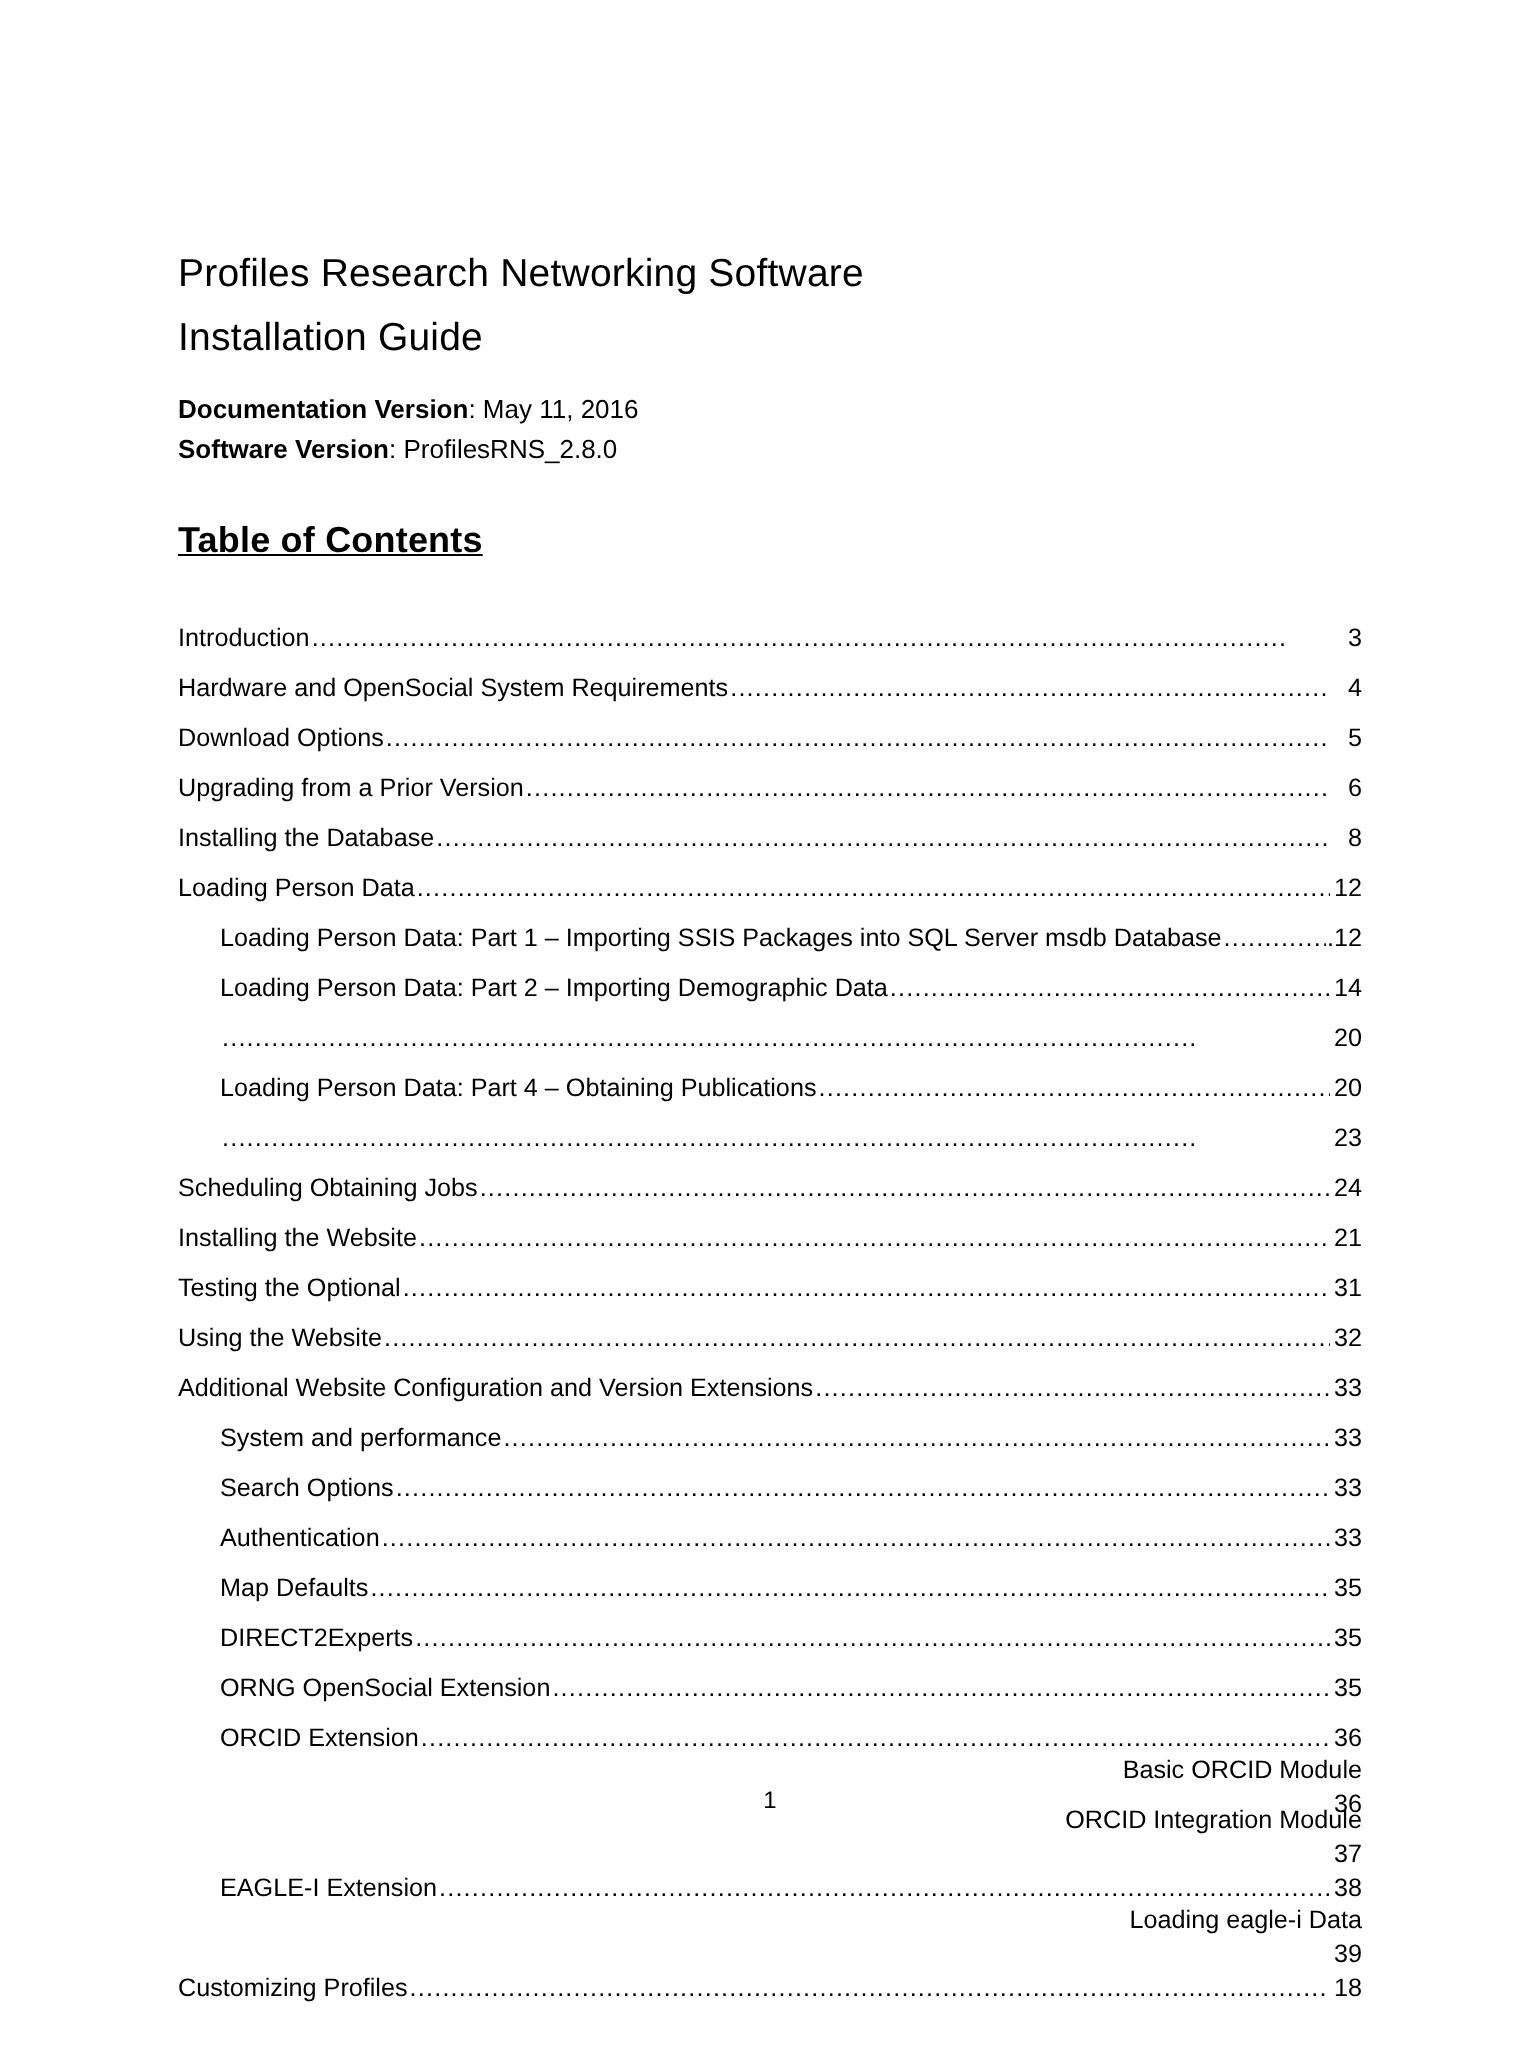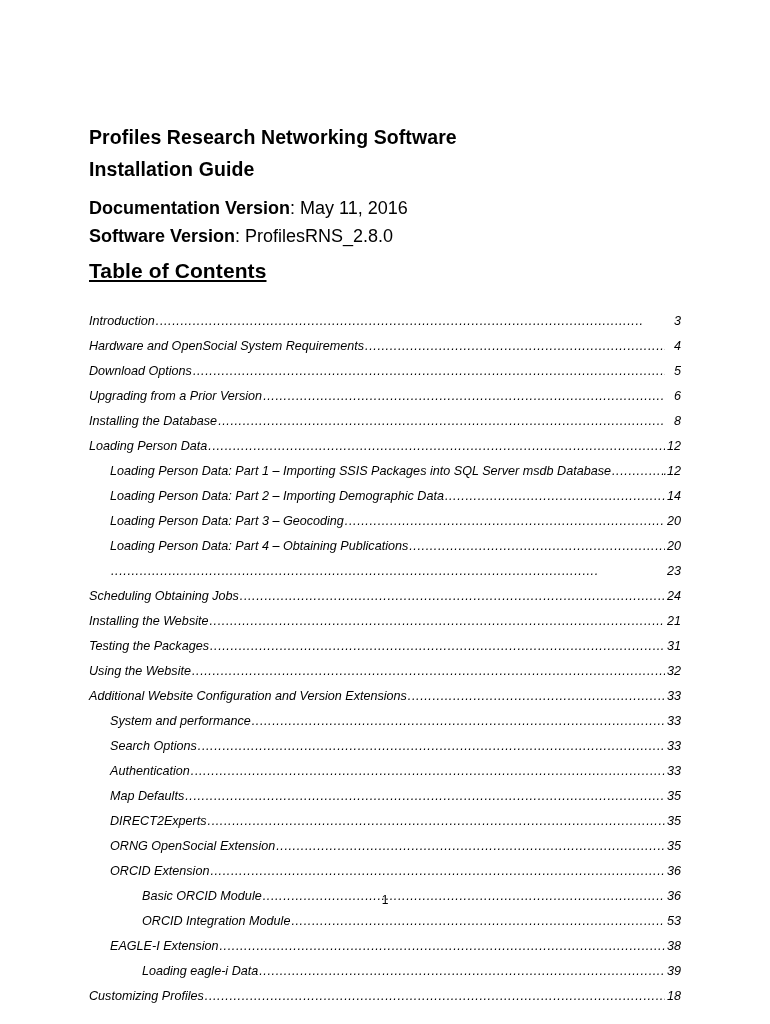--- a/index.html
+++ b/index.html
@@ -20,51 +20,50 @@
     box-sizing: border-box;
   }
   .content {
     position: absolute;
     left: 89px;
     top: 122px;
     width: 592px;
   }
   .doc-title {
     font-size: 19.5px;
-    font-weight: bold;
+    font-weight: normal;
     line-height: 1.62;
     margin: 0;
     letter-spacing: 0.1px;
   }
   .meta {
     margin-top: 10px;
-    font-size: 18px;
+    font-size: 13px;
     line-height: 1.55;
   }
   .meta .lbl {
     font-weight: bold;
   }
   .toc-heading {
-    margin-top: 8px;
-    font-size: 21px;
+    margin-top: 25px;
+    font-size: 18px;
     font-weight: bold;
     text-decoration: underline;
     letter-spacing: 0.1px;
   }
   .toc {
     margin-top: 22px;
   }
   .toc-row {
     display: flex;
     align-items: flex-end;
     font-size: 12.6px;
     line-height: 1.2;
     height: 25px;
     white-space: nowrap;
-    font-style: italic;
   }
   .toc-row .label {
     flex: 0 0 auto;
     padding-bottom: 1px;
   }
   .toc-row .dots {
     flex: 1 1 auto;
     overflow: hidden;
     white-space: nowrap;
     letter-spacing: 0.6px;
@@ -75,21 +74,21 @@
     bottom: 1px;
   }
   .toc-row .page-num {
     flex: 0 0 auto;
     text-align: right;
     padding-bottom: 1px;
     min-width: 16px;
   }
   .lvl-1 { padding-left: 0px; }
   .lvl-2 { padding-left: 21px; justify-content: space-between; }
-  .lvl-3 { padding-left: 53px; }
+  .lvl-3 { padding-left: 53px; flex-direction: column; }
 
   .footer-num {
     position: absolute;
     left: 0;
     right: 0;
     top: 893px;
     text-align: center;
     font-size: 12px;
   }
 </style>
@@ -150,21 +149,20 @@
           <span class="label">Loading Person Data: Part 1 – Importing SSIS Packages into SQL Server msdb Database</span>
           <span class="dots">.......................................................................................................................</span>
           <span class="page-num">.12</span>
         </div>
         <div class="toc-row lvl-2">
           <span class="label">Loading Person Data: Part 2 – Importing Demographic Data</span>
           <span class="dots">.......................................................................................................................</span>
           <span class="page-num">14</span>
         </div>
         <div class="toc-row lvl-2">
-          <span class="label">Loading Person Data: Part 3 – Geocoding</span>
           <span class="dots">.......................................................................................................................</span>
           <span class="page-num">20</span>
         </div>
         <div class="toc-row lvl-2">
           <span class="label">Loading Person Data: Part 4 – Obtaining Publications</span>
           <span class="dots">.......................................................................................................................</span>
           <span class="page-num">20</span>
         </div>
         <div class="toc-row lvl-2">
           <span class="dots">.......................................................................................................................</span>
@@ -174,21 +172,21 @@
           <span class="label">Scheduling Obtaining Jobs</span>
           <span class="dots">.......................................................................................................................</span>
           <span class="page-num">24</span>
         </div>
         <div class="toc-row lvl-1">
           <span class="label">Installing the Website</span>
           <span class="dots">.......................................................................................................................</span>
           <span class="page-num">21</span>
         </div>
         <div class="toc-row lvl-1">
-          <span class="label">Testing the Packages</span>
+          <span class="label">Testing the Optional</span>
           <span class="dots">.......................................................................................................................</span>
           <span class="page-num">31</span>
         </div>
         <div class="toc-row lvl-1">
           <span class="label">Using the Website</span>
           <span class="dots">.......................................................................................................................</span>
           <span class="page-num">32</span>
         </div>
         <div class="toc-row lvl-1">
           <span class="label">Additional Website Configuration and Version Extensions</span>
@@ -231,21 +229,21 @@
           <span class="page-num">36</span>
         </div>
         <div class="toc-row lvl-3">
           <span class="label">Basic ORCID Module</span>
           <span class="dots">.......................................................................................................................</span>
           <span class="page-num">36</span>
         </div>
         <div class="toc-row lvl-3">
           <span class="label">ORCID Integration Module</span>
           <span class="dots">.......................................................................................................................</span>
-          <span class="page-num">53</span>
+          <span class="page-num">37</span>
         </div>
         <div class="toc-row lvl-2">
           <span class="label">EAGLE-I Extension</span>
           <span class="dots">.......................................................................................................................</span>
           <span class="page-num">38</span>
         </div>
         <div class="toc-row lvl-3">
           <span class="label">Loading eagle-i Data</span>
           <span class="dots">.......................................................................................................................</span>
           <span class="page-num">39</span>

